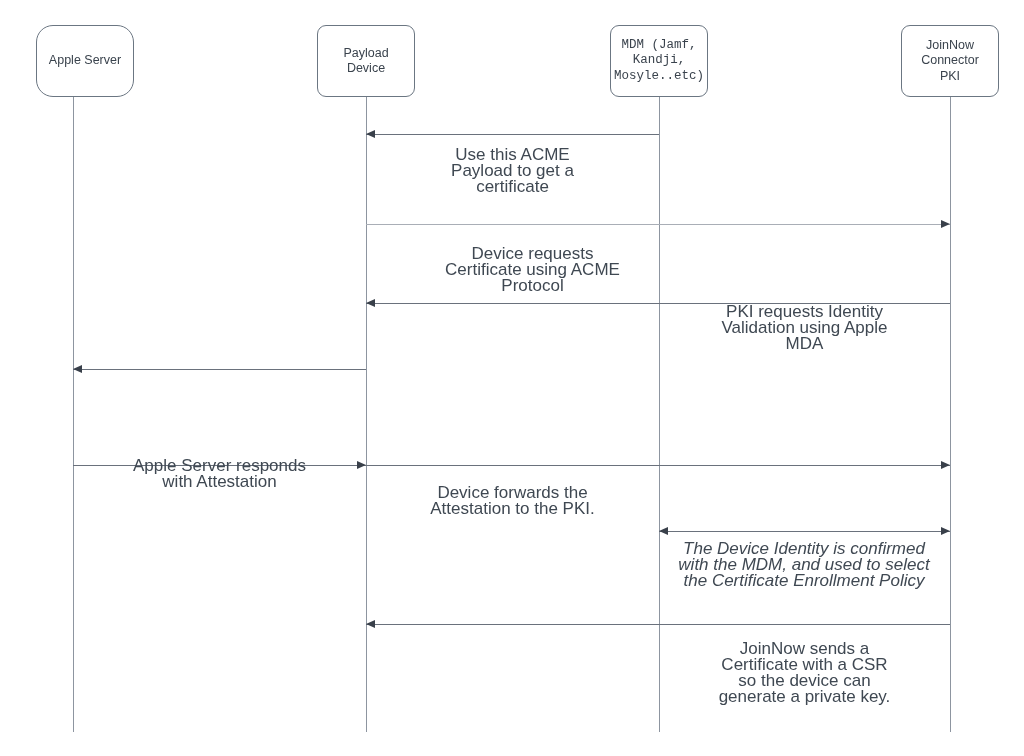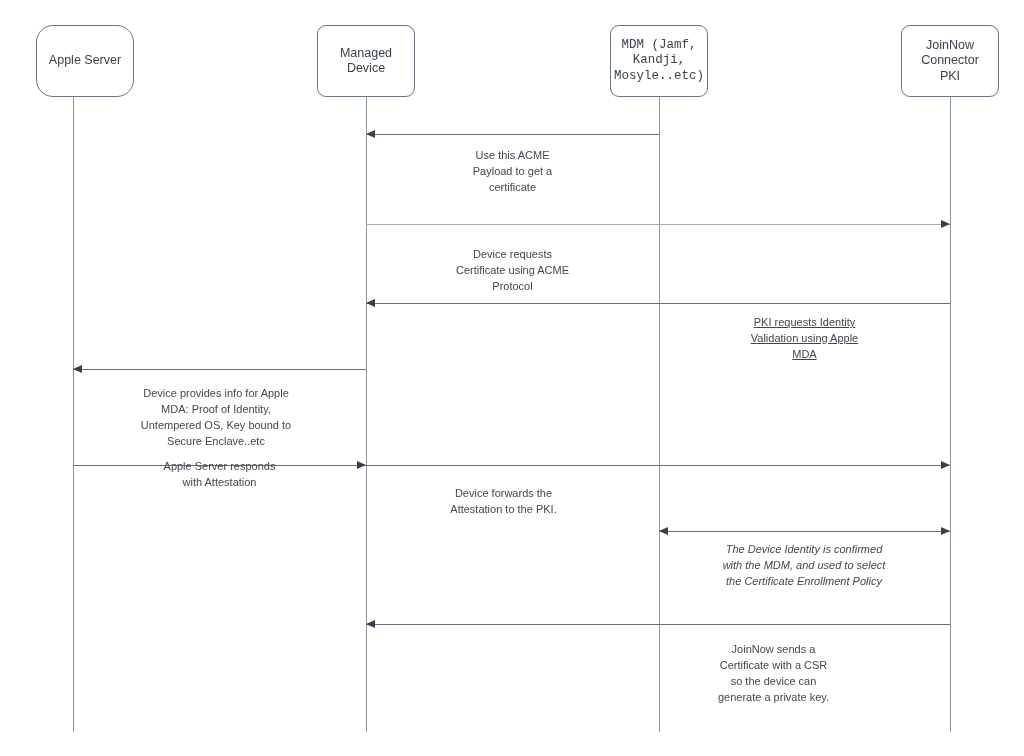--- a/index.html
+++ b/index.html
@@ -62,79 +62,75 @@
   }
   .arrow-head.right {
     border-left: 9px solid #39404a;
   }
   .arrow-head.left {
     border-right: 9px solid #39404a;
   }
   .msg-label {
     position: absolute;
     text-align: center;
-    font-size: 11px;
+    font-size: 17px;
     line-height: 16px;
     color: #3f4852;
     white-space: pre-line;
     pointer-events: none;
   }
 </style>
 </head>
 <body>
 
 <div id="diagram-canvas">
 
 <div class="lifeline" style="left: 73px; top: 97px; height: 635px;"></div>
     <div class="lifeline" style="left: 366px; top: 97px; height: 635px;"></div>
     <div class="lifeline" style="left: 659px; top: 97px; height: 635px;"></div>
     <div class="lifeline" style="left: 950px; top: 97px; height: 635px;"></div>
     <div class="actor-box" style="left: 36px; top: 25px; border-radius: 17px;"><span>Apple Server</span></div>
-    <div class="actor-box" style="left: 317px; top: 25px;"><span>Managed
+    <div class="actor-box" style="left: 317px; top: 25px;"><span>Payload
 Device</span></div>
     <div class="actor-box" style="left: 610px; top: 25px; font-family: Liberation Mono, monospace;"><span>MDM (Jamf,
 Kandji,
 Mosyle..etc)</span></div>
     <div class="actor-box" style="left: 901px; top: 25px; justify-content: center;"><span>JoinNow
 Connector
 PKI</span></div>
     <div class="msg-line" style="left: 366px; top: 134px; width: 293px;"></div>
     <div class="arrow-head left" style="top: 130px; left: 366px;"></div>
     <div class="msg-label" style="left: 366px; top: 147px; width: 293px;">Use this ACME
 Payload to get a
 certificate</div>
     <div class="msg-line light" style="left: 366px; top: 224px; width: 584px;"></div>
     <div class="arrow-head right" style="top: 220px; left: 941px;"></div>
-    <div class="msg-label" style="left: 366px; top: 246px; width: 293px;">Device requests
+    <div class="msg-label" style="left: 366px; top: 246px; width: 293px; padding-left: 20px;">Device requests
 Certificate using ACME
 Protocol</div>
     <div class="msg-line" style="left: 366px; top: 303px; width: 584px;"></div>
     <div class="arrow-head left" style="top: 299px; left: 366px;"></div>
-    <div class="msg-label" style="left: 659px; top: 314px; width: 291px; text-decoration: underline;">PKI requests Identity
+    <div class="msg-label" style="left: 659px; top: 304px; width: 291px;">PKI requests Identity
 Validation using Apple
 MDA</div>
     <div class="msg-line" style="left: 73px; top: 369px; width: 293px;"></div>
     <div class="arrow-head left" style="top: 365px; left: 73px;"></div>
-    <div class="msg-label" style="left: 66px; top: 385px; width: 300px;">Device provides info for Apple
-MDA: Proof of Identity,
-Untempered OS, Key bound to
-Secure Enclave..etc</div>
     <div class="msg-line" style="left: 73px; top: 465px; width: 293px;"></div>
     <div class="arrow-head right" style="top: 461px; left: 357px;"></div>
     <div class="msg-label" style="left: 73px; top: 458px; width: 293px;">Apple Server responds
 with Attestation</div>
     <div class="msg-line" style="left: 366px; top: 465px; width: 584px;"></div>
     <div class="arrow-head right" style="top: 461px; left: 941px;"></div>
-    <div class="msg-label" style="left: 357px; top: 485px; width: 293px;">Device forwards the
+    <div class="msg-label" style="left: 366px; top: 485px; width: 293px;">Device forwards the
 Attestation to the PKI.</div>
     <div class="msg-line" style="left: 659px; top: 531px; width: 291px;"></div>
     <div class="arrow-head right" style="top: 527px; left: 941px;"></div>
     <div class="arrow-head left" style="top: 527px; left: 659px;"></div>
     <div class="msg-label" style="left: 654px; top: 541px; width: 300px; font-style: italic;">The Device Identity is confirmed
 with the MDM, and used to select
 the Certificate Enrollment Policy</div>
     <div class="msg-line" style="left: 366px; top: 624px; width: 584px;"></div>
     <div class="arrow-head left" style="top: 620px; left: 366px;"></div>
-    <div class="msg-label" style="left: 628px; top: 641px; width: 291px;">JoinNow sends a
+    <div class="msg-label" style="left: 659px; top: 641px; width: 291px;">JoinNow sends a
 Certificate with a CSR
 so the device can
 generate a private key.</div>
   </div>
 
 </body></html>

